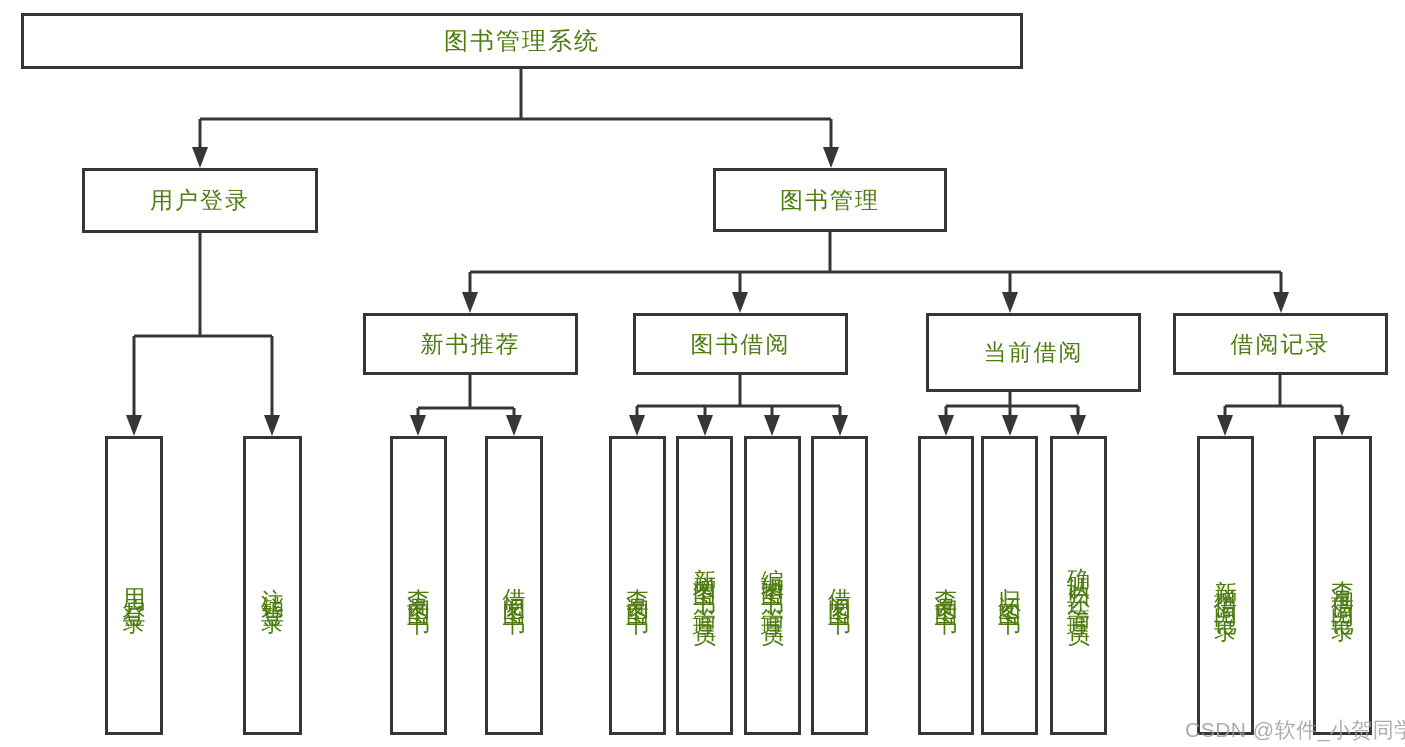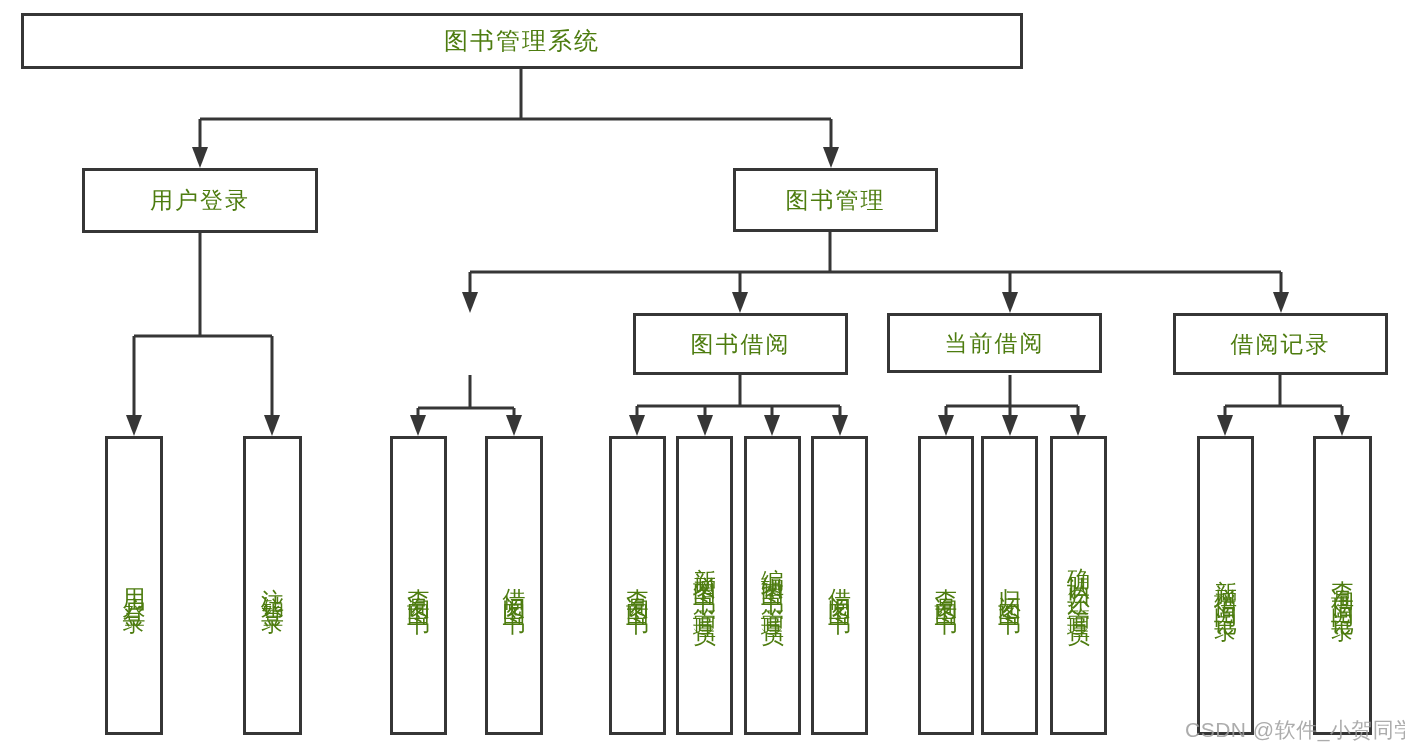--- a/index.html
+++ b/index.html
@@ -71,24 +71,25 @@
     <g>
       <path d="M1280 375 V406 M1225 406 H1342 M1225 406 V417 M1342 406 V417"></path>
       <polygon points="1217,415 1233,415 1225,436"></polygon>
       <polygon points="1334,415 1350,415 1342,436"></polygon>
     </g>
   </svg>
 
   <div class="node hnode root" style="left:21px;top:13px;width:1002px;height:56px;">图书管理系统</div>
 
   <div class="node hnode" style="left:82px;top:168px;width:236px;height:65px;">用户登录</div>
-  <div class="node hnode" style="left:713px;top:168px;width:205px;height:64px;margin-left:20px;">图书管理</div>
+  <div class="node hnode" style="left:713px;top:168px;width:234px;height:64px;">图书管理</div>
 
+  <div class="node hnode" style="left:363px;top:313px;width:215px;height:62px;">新书推荐</div>
   <div class="node hnode" style="left:633px;top:313px;width:215px;height:62px;font-family:Liberation Serif, serif;">图书借阅</div>
-  <div class="node hnode" style="left:887px;top:313px;width:215px;height:60px;">当前借阅</div>
+  <div class="node hnode" style="left:926px;top:313px;width:215px;height:79px;">当前借阅</div>
   <div class="node hnode" style="left:1173px;top:313px;width:215px;height:62px;">借阅记录</div>
 
   <div class="node vnode" style="left:105px;top:436px;width:58px;height:299px;">用户登录</div>
   <div class="node vnode" style="left:243px;top:436px;width:59px;height:299px;">注销登录</div>
 
   <div class="node vnode" style="left:390px;top:436px;width:57px;height:299px;">查询图书</div>
   <div class="node vnode" style="left:485px;top:436px;width:58px;height:299px;">借阅图书</div>
 
   <div class="node vnode" style="left:609px;top:436px;width:57px;height:299px;">查询图书</div>
   <div class="node vnode" style="left:676px;top:436px;width:57px;height:299px;">新增图书（管理员）</div>

